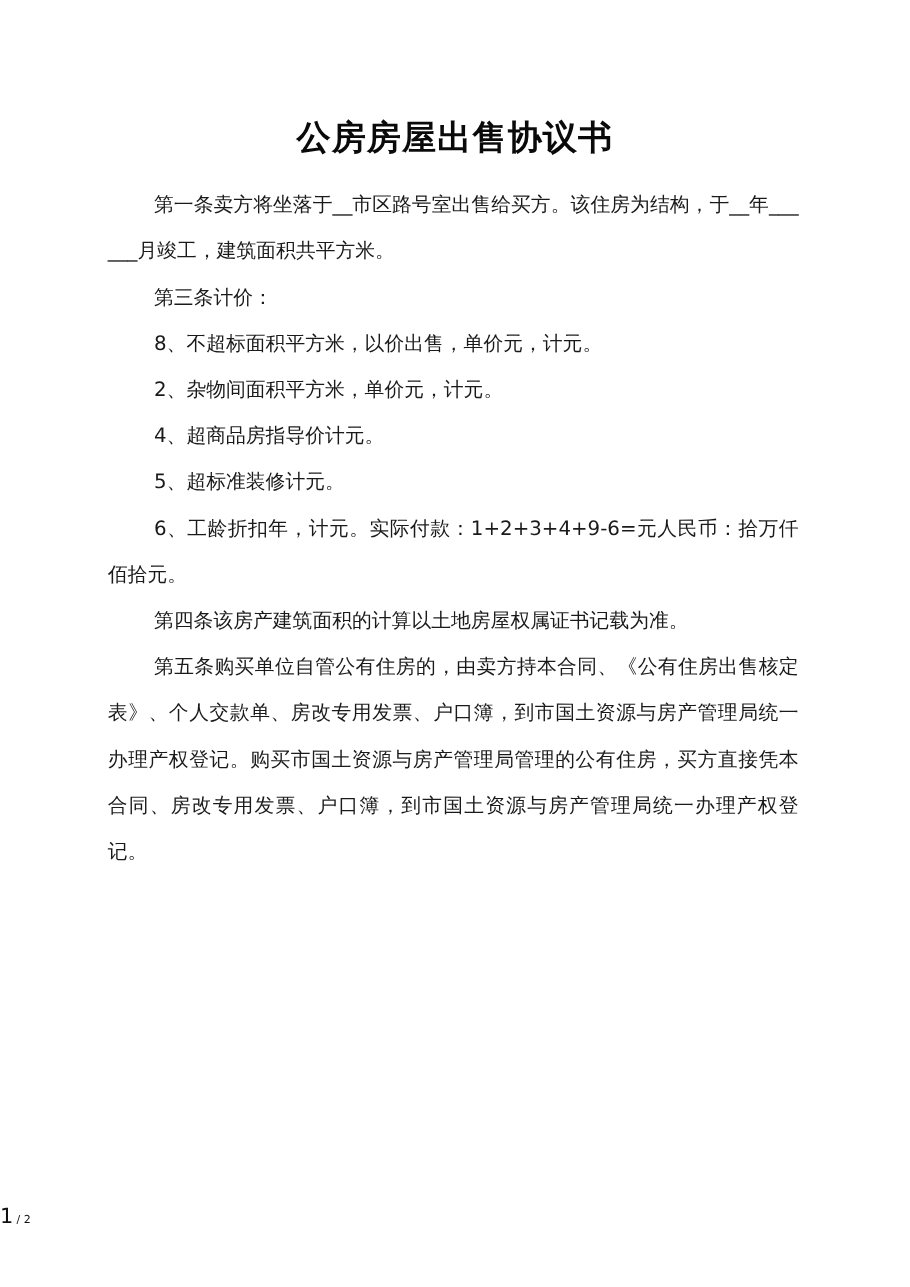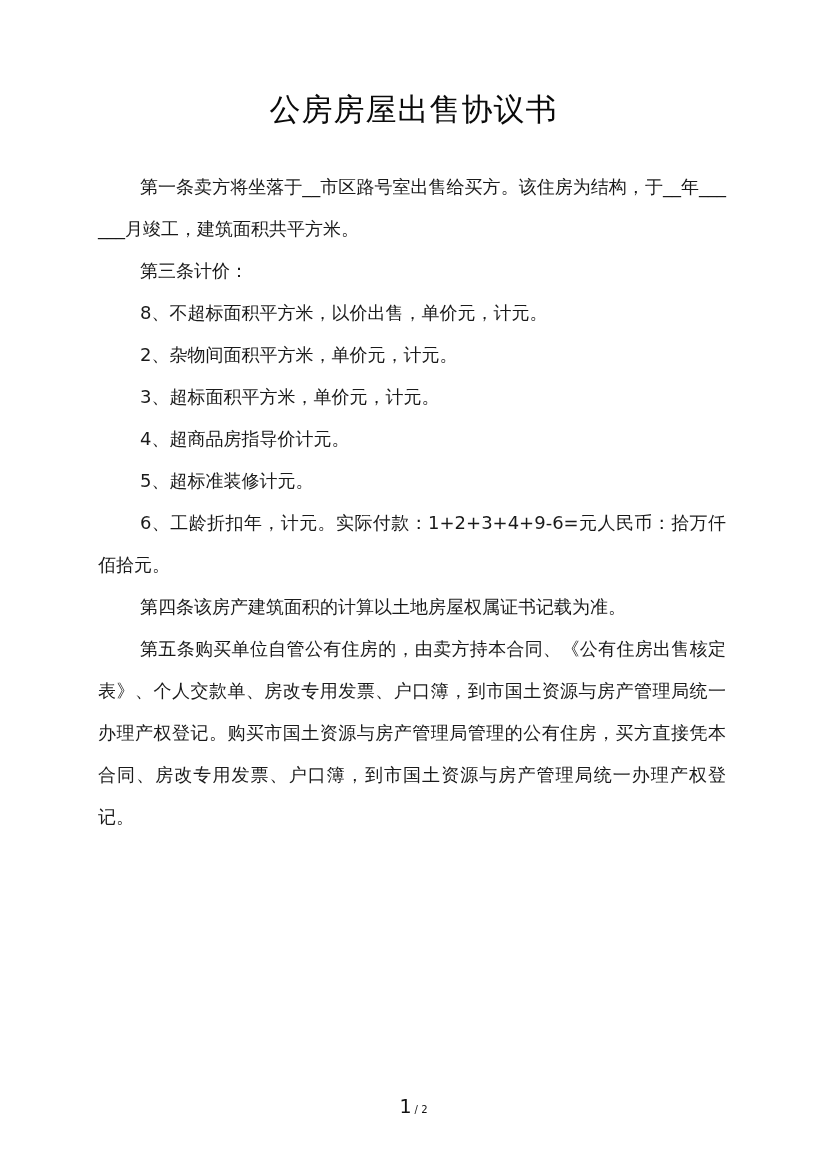--- a/index.html
+++ b/index.html
@@ -18,24 +18,24 @@
     .page {
       position: absolute;
       left: 0; top: 0;
       width: 827px;
       height: 1170px;
     }
     .title {
       position: absolute;
       left: 0;
       width: 827px;
-      top: 86px;
+      top: 102px;
       text-align: center;
       font-size: 31px;
-      font-weight: normal;
+      font-weight: bold;
       letter-spacing: 1px;
       color: #0a0a0a;
       line-height: 46px;
     }
     .body {
       position: absolute;
       left: 98px;
       top: 166px;
       width: 628px;
       font-size: 18px;
@@ -47,42 +47,40 @@
       text-indent: 42px;
       text-align: justify;
       text-align-last: left;
       word-break: break-all;
     }
     .footer {
       position: absolute;
       left: 0;
       width: 827px;
       top: 1093px;
-      text-align: center;
       font-size: 19px;
       color: #111111;
       line-height: 26px;
     }
     .footer .total {
       font-size: 10px;
       margin-left: 3px;
     }
   </style>
 </head>
 <body>
 
 <div class="page">
   <div class="title">公房房屋出售协议书</div>
 
   <div class="body">
     <p class="para">第一条卖方将坐落于__市区路号室出售给买方。该住房为结构，于__年______月竣工，建筑面积共平方米。</p>
     <p class="para">第三条计价：</p>
     <p class="para">8、不超标面积平方米，以价出售，单价元，计元。</p>
     <p class="para">2、杂物间面积平方米，单价元，计元。</p>
-    <p class="para">3、超标面积平方米，单价元，计元。</p>
     <p class="para">4、超商品房指导价计元。</p>
     <p class="para">5、超标准装修计元。</p>
     <p class="para">6、工龄折扣年，计元。实际付款：1+2+3+4+9-6=元人民币：拾万仟佰拾元。</p>
     <p class="para">第四条该房产建筑面积的计算以土地房屋权属证书记载为准。</p>
     <p class="para">第五条购买单位自管公有住房的，由卖方持本合同、《公有住房出售核定表》、个人交款单、房改专用发票、户口簿，到市国土资源与房产管理局统一办理产权登记。购买市国土资源与房产管理局管理的公有住房，买方直接凭本合同、房改专用发票、户口簿，到市国土资源与房产管理局统一办理产权登记。</p>
   </div>
 
   <div class="footer">
     <span>1</span><span class="total">/ 2</span>
   </div>

